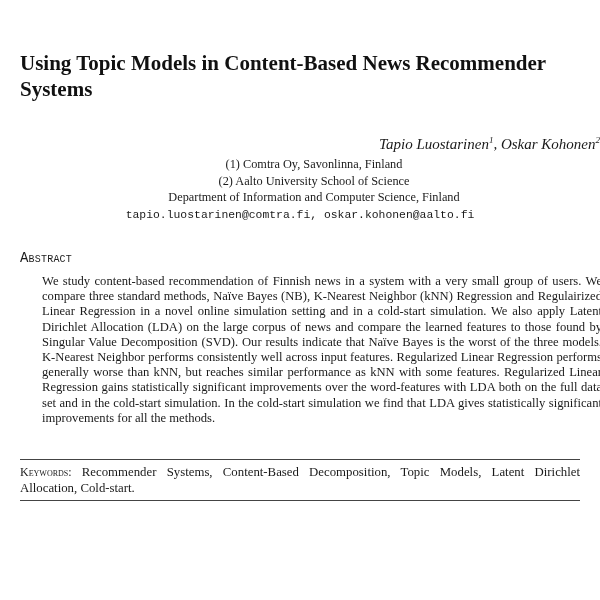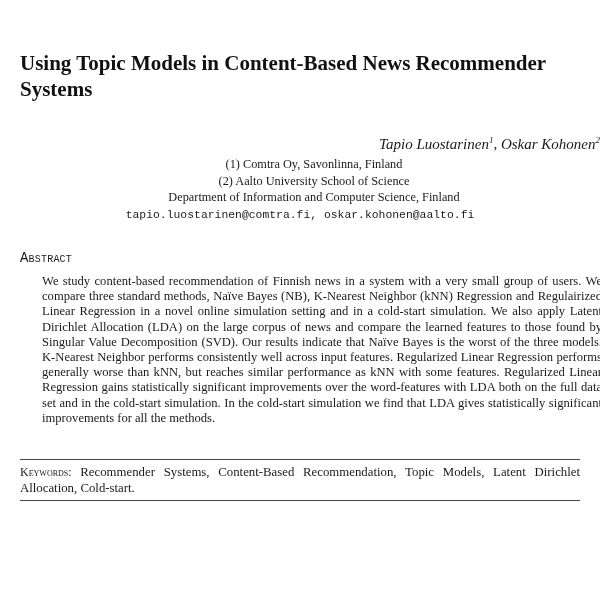--- a/index.html
+++ b/index.html
@@ -25,14 +25,14 @@
 <div class="affil" style="top:157px;">(1) Comtra Oy, Savonlinna, Finland</div>
 <div class="affil" style="top:174px;">(2) Aalto University School of Science</div>
 <div class="affil" style="top:190px;">Department of Information and Computer Science, Finland</div>
 
 <div class="emails">tapio.luostarinen@comtra.fi, oskar.kohonen@aalto.fi</div>
 
 <div class="abstract-head">Abstract</div>
 <div class="abstract-body">We study content-based recommendation of Finnish news in a system with a very small group of users. We compare three standard methods, Naïve Bayes (NB), K-Nearest Neighbor (kNN) Regression and Regulairized Linear Regression in a novel online simulation setting and in a cold-start simulation. We also apply Latent Dirichlet Allocation (LDA) on the large corpus of news and compare the learned features to those found by Singular Value Decomposition (SVD). Our results indicate that Naïve Bayes is the worst of the three models. K-Nearest Neighbor performs consistently well across input features. Regularized Linear Regression performs generally worse than kNN, but reaches similar performance as kNN with some features. Regularized Linear Regression gains statistically significant improvements over the word-features with LDA both on the full data set and in the cold-start simulation. In the cold-start simulation we find that LDA gives statistically significant improvements for all the methods.</div>
 
 <div class="rule" style="top:459px;"></div>
-<div class="keywords"><span class="kw-label">Keywords:</span> <span>Recommender Systems, Content-Based Recommendation, Topic Models, Latent Dirichlet Allocation, Cold-start.</span></div>
+<div class="keywords"><span class="kw-label">Keywords:</span> <span>Recommender Systems, Content-Based Decomposition, Topic Models, Latent Dirichlet Allocation, Cold-start.</span></div>
 <div class="rule" style="top:500px;"></div>
 
 </body></html>

